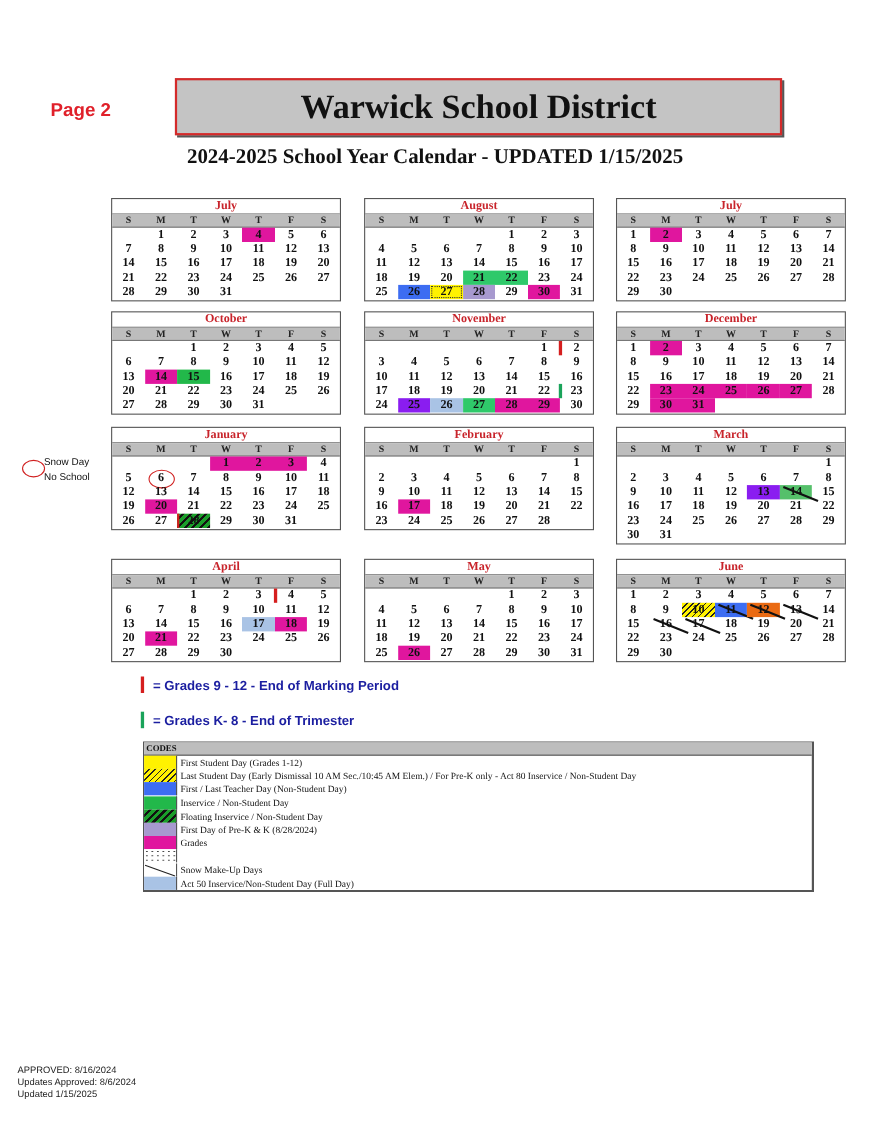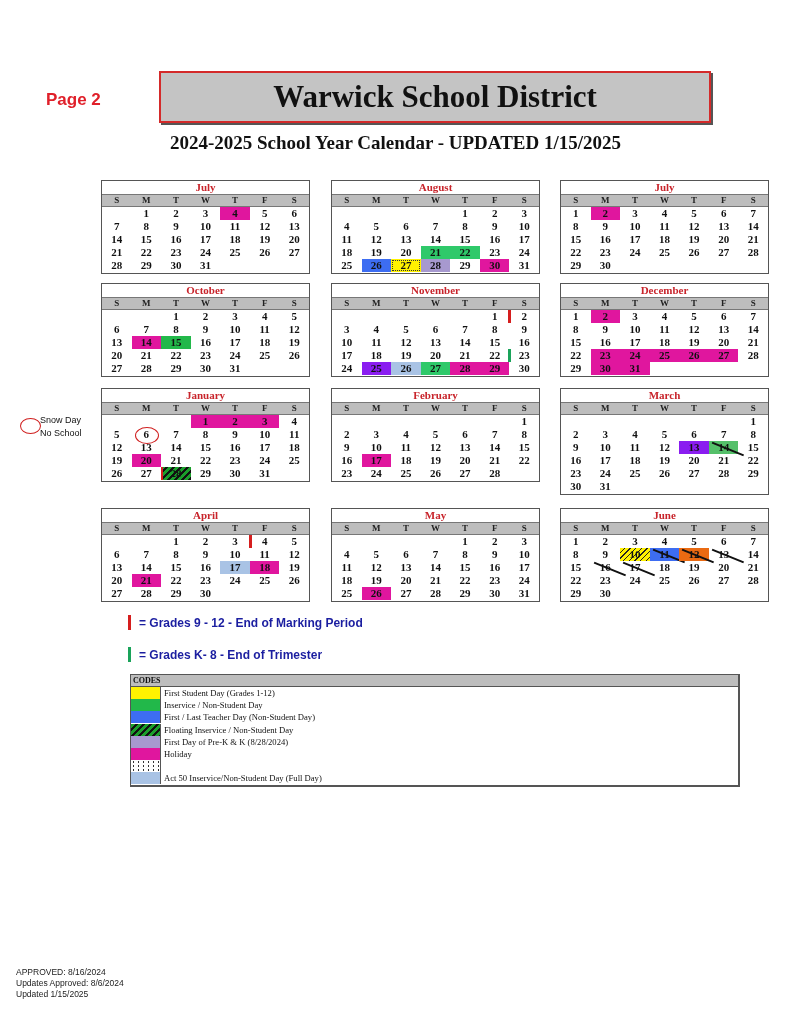--- a/index.html
+++ b/index.html
@@ -647,41 +647,49 @@
 </div>
 
 <div class="codes">
   <div class="head">CODES</div>
   <div id="code-rows">
       <div class="row">
         <div class="sw c-first-student"></div>
         <div class="txt">First Student Day (Grades 1-12)</div>
       </div>
       <div class="row">
+        <div class="sw c-last-student"></div>
+        <div class="txt">Last Student Day (Early Dismissal 10 AM Sec./10:45 AM Elem.) / For Pre-K only - Act 80 Inservice / Non-Student Day</div>
+      </div>
+      <div class="row">
+        <div class="sw c-teacher"></div>
+        <div class="txt">First / Last Teacher Day (Non-Student Day)</div>
+      </div>
+      <div class="row">
         <div class="sw c-inservice"></div>
         <div class="txt">Inservice / Non-Student Day</div>
       </div>
       <div class="row">
-        <div class="sw c-teacher"></div>
-        <div class="txt">First / Last Teacher Day (Non-Student Day)</div>
-      </div>
-      <div class="row">
         <div class="sw c-floating"></div>
         <div class="txt">Floating Inservice / Non-Student Day</div>
       </div>
       <div class="row">
         <div class="sw c-prek"></div>
         <div class="txt">First Day of Pre-K &amp; K (8/28/2024)</div>
       </div>
       <div class="row">
         <div class="sw c-holiday"></div>
-        <div class="txt">Holiday</div>
+        <div class="txt">Grades</div>
       </div>
       <div class="row">
         <div class="sw sw-dots"></div>
+      </div>
+      <div class="row">
+        <div class="sw sw-snow"></div>
+        <div class="txt">Snow Make-Up Days</div>
       </div>
       <div class="row">
         <div class="sw c-act80-full"></div>
         <div class="txt">Act 50 Inservice/Non-Student Day (Full Day)</div>
       </div>
     </div>
 </div>
 
 <div class="footer">
   <div>APPROVED: 8/16/2024</div>

